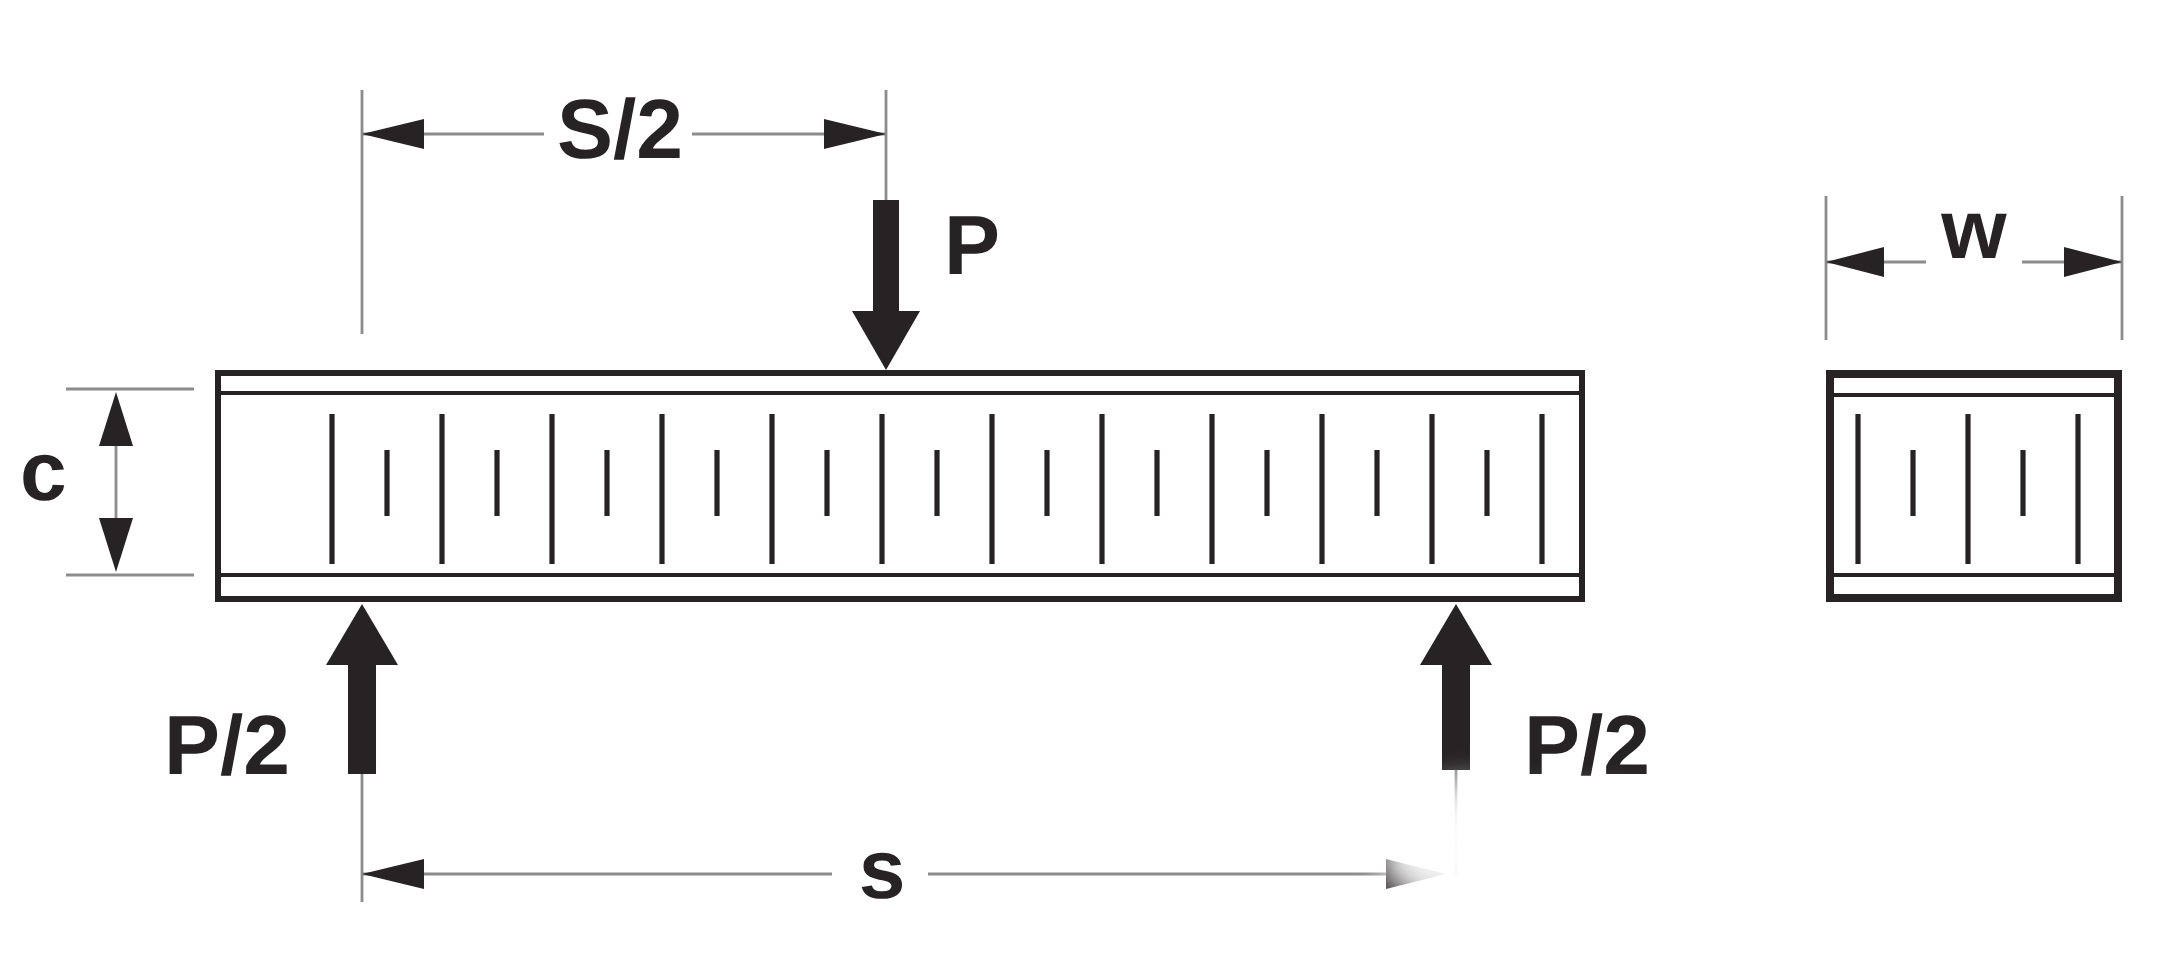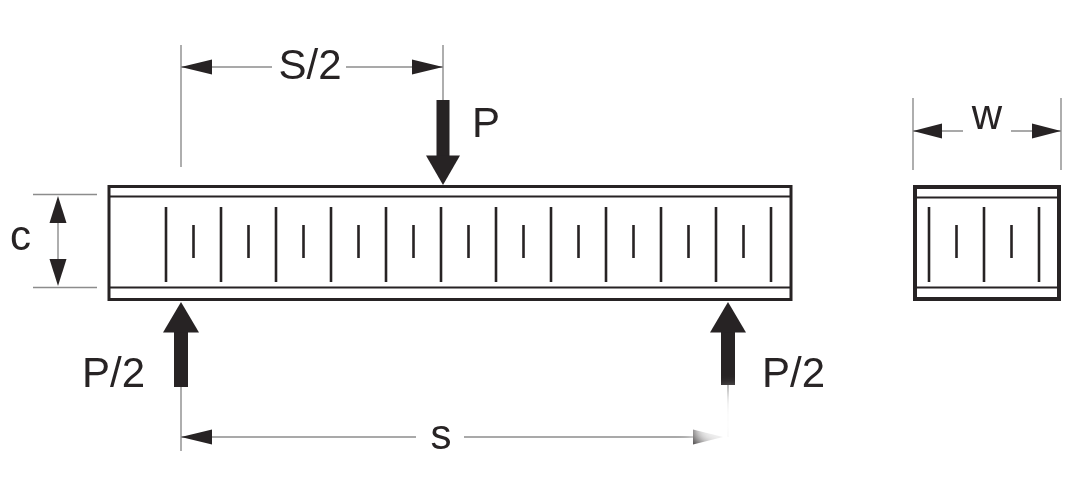--- a/index.html
+++ b/index.html
@@ -7,20 +7,21 @@
     --dim:#8c8c8c;
     --bg:#ffffff;
   }
   html,body{margin:0;padding:0;background:var(--bg);}
   .canvas{
     position:relative;
     width:1080px;height:481px;
     background:var(--bg);
     font-family:"Liberation Sans", sans-serif;
     overflow:hidden;
+    font-weight:bold;
   }
   svg{display:block;}
   .label{
     fill:var(--ink);
     font-family:"Liberation Sans", sans-serif;
     font-size:42px;
   }
   .outline{fill:none;stroke:var(--ink);}
   .flange{stroke:var(--ink);stroke-width:2;}
   .crack-long,.crack-short{stroke:var(--ink);stroke-width:2.6;}

